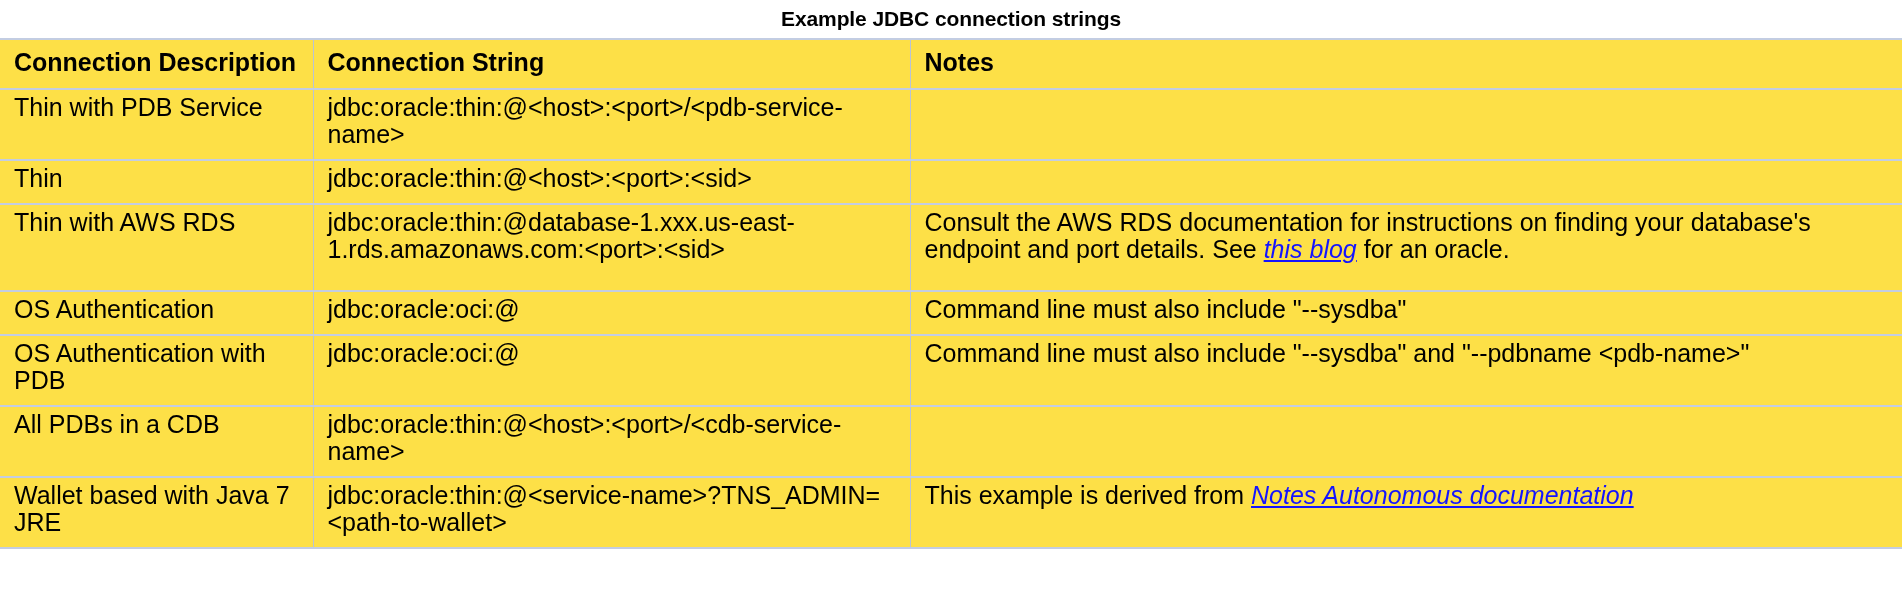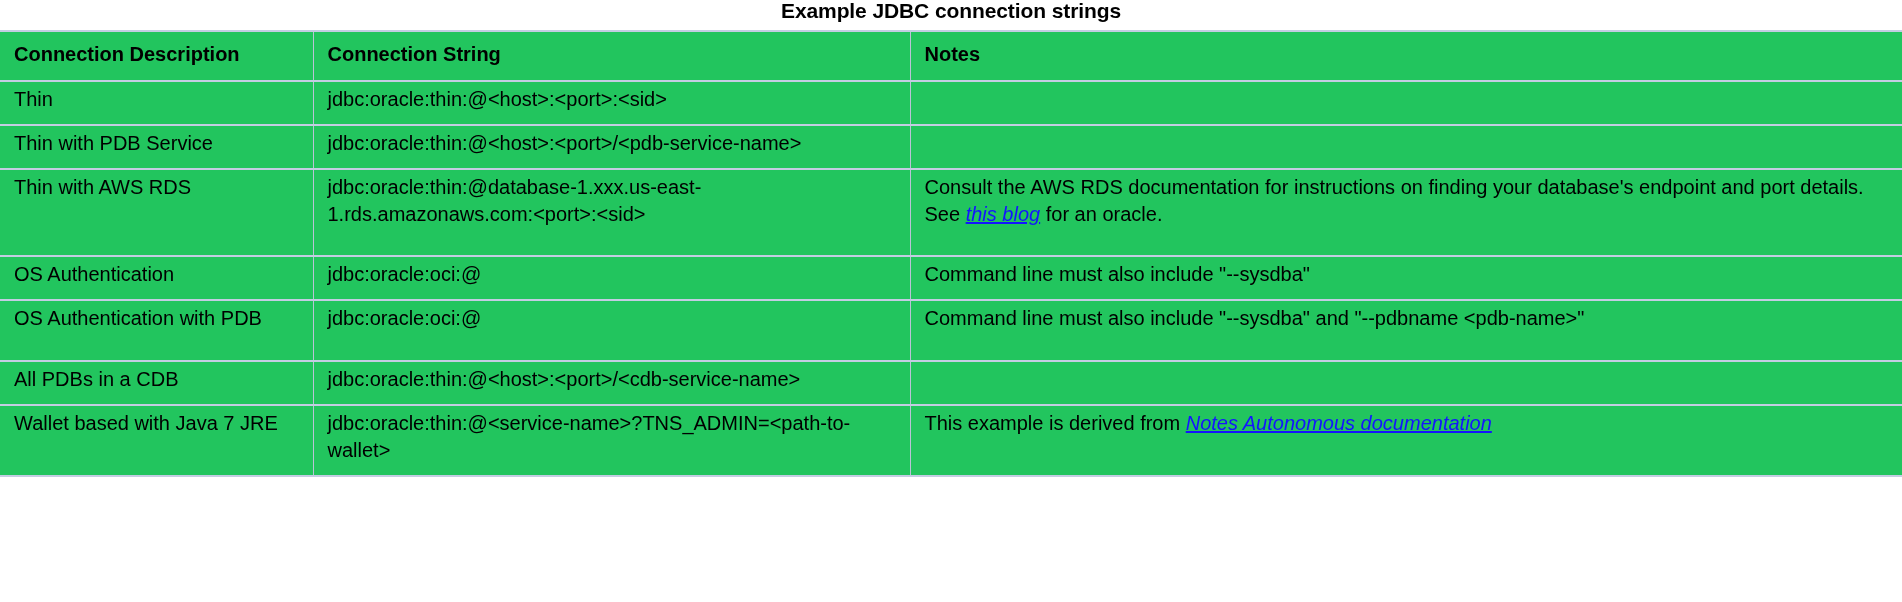--- a/index.html
+++ b/index.html
@@ -20,21 +20,21 @@
     width: 1902px;
     height: 602px;
     box-sizing: border-box;
   }
 
   .table-title {
     text-align: center;
     font-size: 21px;
     font-weight: bold;
     line-height: 1;
-    padding-top: 0;
+    padding-top: 8px;
     padding-bottom: 9px;
     letter-spacing: -0.1px;
   }
 
   table.jdbc-table {
     border-collapse: collapse;
     width: 1902px;
     table-layout: fixed;
     border-top: 2px solid #c3cde2;
     border-bottom: 2px solid #c3cde2;
@@ -45,26 +45,26 @@
   table.jdbc-table col.c-notes { width: 992px; }
 
   table.jdbc-table td,
   table.jdbc-table th {
     border-top: 2px solid #c3cde2;
     border-bottom: 2px solid #c3cde2;
     border-left: 1px solid #b9c3d6;
     border-right: 1px solid #b9c3d6;
     vertical-align: top;
     text-align: left;
-    font-size: 20px;
+    font-size: 25px;
     line-height: 27px;
     padding: 4px 12px 11px 14px;
     word-wrap: break-word;
     overflow-wrap: break-word;
-    background: #22c55e;
+    background: #fde047;
   }
 
   table.jdbc-table th {
     font-weight: bold;
     padding-top: 9px;
     padding-bottom: 12px;
   }
 
   table.jdbc-table tr > td:first-child,
   table.jdbc-table tr > th:first-child {
@@ -102,28 +102,28 @@
     <thead>
       <tr class="r-head">
         <th>Connection Description</th>
         <th>Connection String</th>
         <th>Notes</th>
       </tr>
     </thead>
     <tbody>
 
       <tr>
-        <td>Thin</td>
-        <td>jdbc:oracle:thin:@&lt;host&gt;:&lt;port&gt;:&lt;sid&gt;</td>
+        <td>Thin with PDB Service</td>
+        <td>jdbc:oracle:thin:@&lt;host&gt;:&lt;port&gt;/&lt;pdb-service-name&gt;</td>
         <td></td>
       </tr>
 
       <tr>
-        <td>Thin with PDB Service</td>
-        <td>jdbc:oracle:thin:@&lt;host&gt;:&lt;port&gt;/&lt;pdb-service-name&gt;</td>
+        <td>Thin</td>
+        <td>jdbc:oracle:thin:@&lt;host&gt;:&lt;port&gt;:&lt;sid&gt;</td>
         <td></td>
       </tr>
 
       <tr class="r-tall">
         <td>Thin with AWS RDS</td>
         <td>jdbc:oracle:thin:@database-1.xxx.us-east-1.rds.amazonaws.com:&lt;port&gt;:&lt;sid&gt;</td>
         <td><span>Consult the AWS RDS documentation for instructions on finding your database's endpoint and port details.  See </span><a class="doc-link" href="#">this blog</a><span> for an oracle.</span></td>
       </tr>
 
       <tr>

